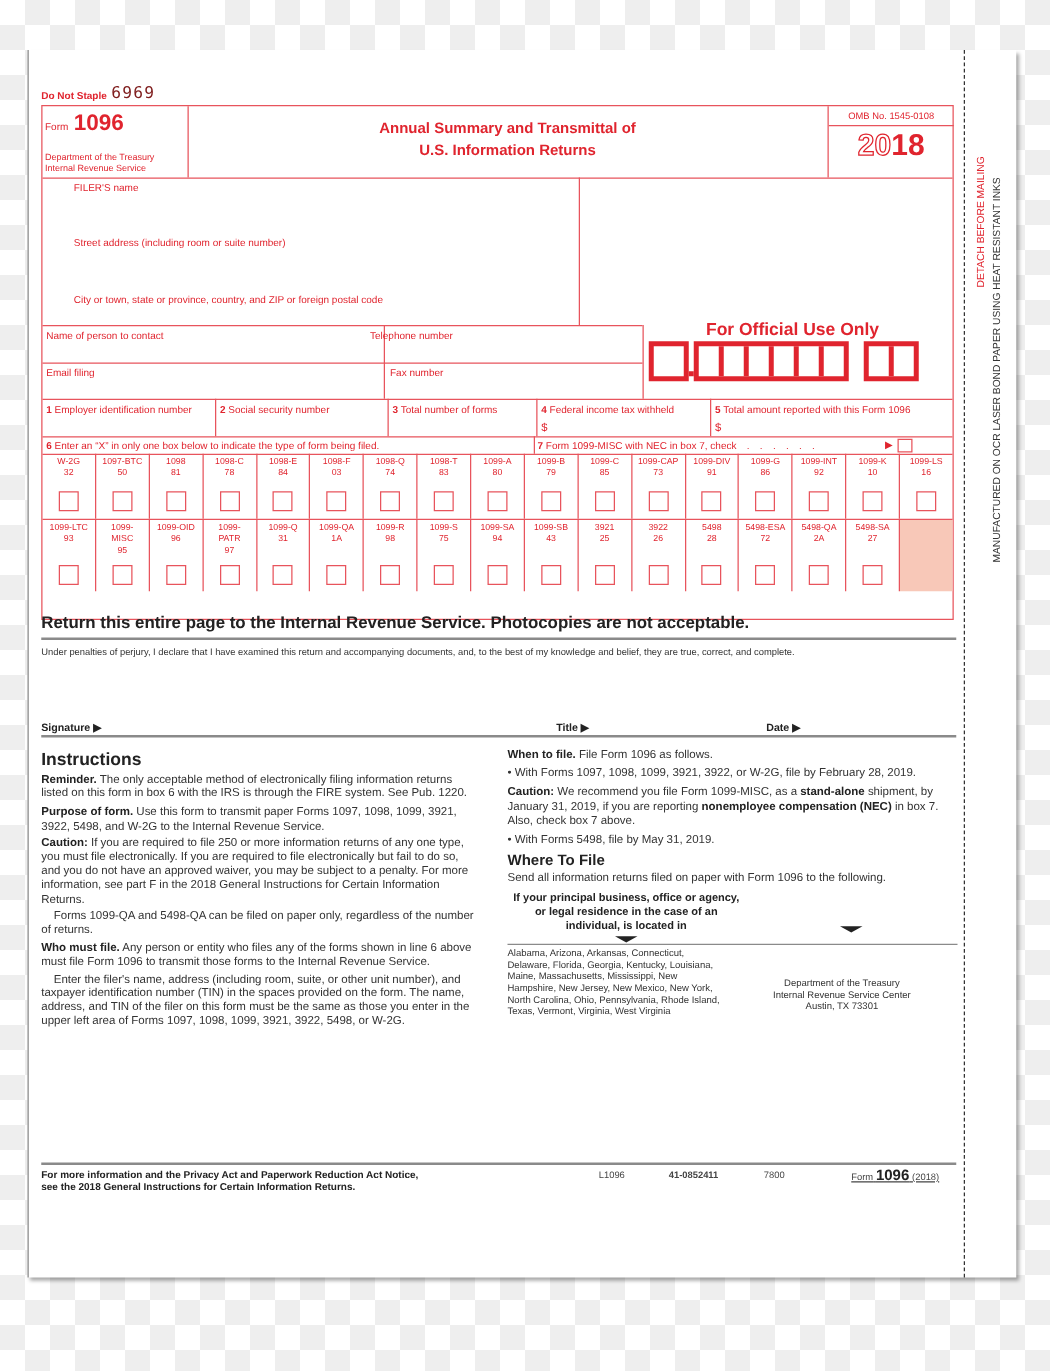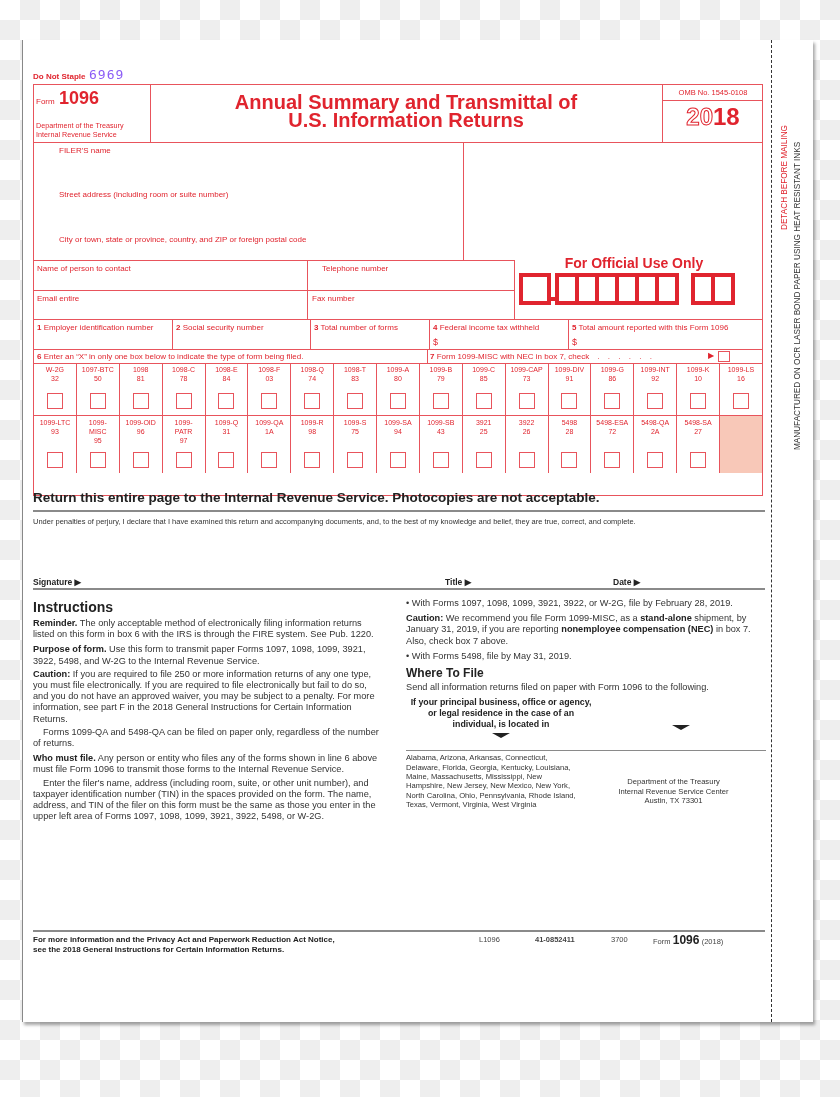--- a/index.html
+++ b/index.html
@@ -15,29 +15,29 @@
   }
   .paper {
     position: absolute; left: 22px; top: 40px; width: 790px; height: 982px;
     background: #ffffff; border-left: 1px solid #888;
     box-shadow: 2px 3px 3px rgba(0,0,0,0.35);
   }
   .abs { position: absolute; }
 
   
   .dns { left: 10px; top: 32px; font-size: 8px; font-weight: bold; color: #e0242e; }
-  .num6969 { left: 66px; top: 27px; font-size: 13px; font-family: "DejaVu Sans Mono", monospace; color: #8b5cf6; letter-spacing: 1px; }
+  .num6969 { left: 66px; top: 27px; font-size: 13px; font-family: "DejaVu Sans Mono", monospace; color: #7f1d1d; letter-spacing: 1px; }
 
   
   .form-frame { left: 10px; top: 44px; width: 728px; height: 410px; border: 1px solid #e8545c; }
   .hdr-left { left: 0; top: 0; width: 116px; height: 57px; border-right: 1px solid #e8545c; }
   .formlbl { left: 2px; top: 12px; font-size: 8px; color: #e0242e; }
   .form1096 { left: 25px; top: 3px; font-size: 18px; font-weight: bold; color: #e0242e; }
   .dept { left: 2px; top: 36px; font-size: 7.2px; color: #e0242e; line-height: 9px; }
-  .title { left: 116px; top: 8px; width: 512px; text-align: center; font-size: 20px; font-weight: bold; color: #e0242e; line-height: 18px; }
+  .title { left: 116px; top: 8px; width: 512px; text-align: center; font-size: 12px; font-weight: bold; color: #e0242e; line-height: 18px; }
   .hdr-right { left: 628px; top: 0; width: 100px; height: 57px; border-left: 1px solid #e8545c; }
   .omb { left: 0; top: 0; width: 100px; height: 15px; border-bottom: 1px solid #e8545c; font-size: 7.5px; color: #e0242e; text-align: center; line-height: 15px; }
   .year { left: 0; top: 18px; width: 100px; text-align: center; font-size: 24px; font-weight: bold; color: #e0242e; }
   .year .hollow { color: #fff; -webkit-text-stroke: 1px #e0242e; }
 
   .hline { height: 0; border-top: 1px solid #e8545c; }
   .vline { width: 0; border-left: 1px solid #e8545c; }
   .lbl { font-size: 8px; color: #e0242e; white-space: nowrap; }
   .lbl b { font-weight: bold; }
 
@@ -111,24 +111,24 @@
     <span class="abs lbl" style="left:25px;top:105px;">Street address (including room or suite number)</span>
     <div class="abs" style="left:2px;top:116px;width:424px;height:30px;"></div>
     <span class="abs lbl" style="left:25px;top:150px;">City or town, state or province, country, and ZIP or foreign postal code</span>
     <div class="abs" style="left:2px;top:160px;width:424px;height:14px;"></div>
     <div class="abs hline" style="left:0;top:175px;width:480px;"></div>
 
     <div class="abs vline" style="left:273px;top:175px;height:59px;"></div>
     <div class="abs vline" style="left:480px;top:175px;height:59px;"></div>
     <span class="abs lbl" style="left:3px;top:179px;">Name of person to contact</span>
     <div class="abs" style="left:2px;top:190px;width:268px;height:14px;"></div>
-    <span class="abs lbl" style="left:288px;top:179px;">Telephone number</span>
+    <span class="abs lbl" style="left:262px;top:179px;">Telephone number</span>
     <div class="abs" style="left:276px;top:190px;width:202px;height:14px;"></div>
     <div class="abs hline" style="left:0;top:205px;width:480px;"></div>
-    <span class="abs lbl" style="left:3px;top:209px;">Email entire</span>
+    <span class="abs lbl" style="left:3px;top:209px;">Email filing</span>
     <div class="abs" style="left:2px;top:220px;width:268px;height:13px;"></div>
     <span class="abs lbl" style="left:278px;top:209px;">Fax number</span>
     <div class="abs" style="left:276px;top:220px;width:202px;height:13px;"></div>
 
     <span class="abs fou">For Official Use Only</span>
     <div class="abs fou-boxes">
       <div class="fou-group" style="width:24px;">
         <div class="fou-cell"></div>
       </div>
       <div style="width:4px;height:4px;background:#e0242e;margin-top:24px;"></div>
@@ -370,52 +370,53 @@
   <div class="abs col" style="left:10px;top:578px;width:350px;">
     <p><b>Reminder.</b><span> The only acceptable method of electronically filing information returns listed on this form in box 6 with the IRS is through the FIRE system. See Pub. 1220.</span></p>
     <p style="margin-bottom:2px;"><b>Purpose of form.</b><span> Use this form to transmit paper Forms 1097, 1098, 1099, 3921, 3922, 5498, and W-2G to the Internal Revenue Service.</span></p>
     <p style="margin-bottom:2px;"><b>Caution:</b><span> If you are required to file 250 or more information returns of any one type, you must file electronically. If you are required to file electronically but fail to do so, and you do not have an approved waiver, you may be subject to a penalty. For more information, see part F in the 2018 General Instructions for Certain Information Returns.</span></p>
     <p class="indent">Forms 1099-QA and 5498-QA can be filed on paper only, regardless of the number of returns.</p>
     <p style="margin-bottom:2px;"><b>Who must file.</b><span> Any person or entity who files any of the forms shown in line 6 above must file Form 1096 to transmit those forms to the Internal Revenue Service.</span></p>
     <p class="indent">Enter  the filer's name, address (including room, suite, or other unit number), and taxpayer identification number (TIN) in the spaces provided on the form. The name, address, and TIN of the filer on this form must be the same as those you enter in the upper left area of Forms 1097, 1098, 1099, 3921, 3922, 5498, or W-2G.</p>
   </div>
 
   <div class="abs col" style="left:383px;top:558px;width:360px;">
+    <p><b>When to file.</b><span> File Form 1096 as follows.</span></p>
     <p>• With Forms 1097, 1098, 1099, 3921, 3922, or W-2G, file by February 28, 2019.</p>
     <p><b>Caution:</b><span> We recommend you file Form 1099-MISC, as a </span><b>stand-alone</b><span> shipment, by January 31, 2019, if you are reporting </span><b>nonemployee compensation (NEC)</b><span> in box 7. Also, check box 7 above.</span></p>
     <p>• With Forms 5498, file by May 31, 2019.</p>
     <div class="wtf">Where To File</div>
     <p>Send all information returns filed on paper with Form 1096 to the following.</p>
     <div class="addr-hdr">
       <div style="width:190px;">
         <div>If your principal business, office or agency, or legal residence in the case of an individual, is located in</div>
         <div class="tri"></div>
       </div>
       <div style="width:170px;padding-top:12px;">
         <div class="tri" style="margin-top:16px;"></div>
       </div>
     </div>
-    <div style="border-top:1.5px solid #8a8a8a;margin-top:12px;display:flex;padding-top:2px;">
+    <div style="border-top:1.5px solid #8a8a8a;margin-top:1px;display:flex;padding-top:2px;">
       <div class="states" style="width:175px;">Alabama, Arizona, Arkansas, Connecticut, Delaware, Florida, Georgia, Kentucky, Louisiana, Maine, Massachusetts, Mississippi, New Hampshire, New Jersey, New Mexico, New York, North Carolina, Ohio, Pennsylvania, Rhode Island, Texas, Vermont, Virginia, West Virginia</div>
       <div class="austin" style="width:185px;padding-top:24px;">
         <div>Department of the Treasury</div>
         <div>Internal Revenue Service Center</div>
         <div>Austin, TX 73301</div>
       </div>
     </div>
   </div>
 
   <div class="abs grayline" style="left:10px;top:890px;width:732px;"></div>
   <div class="abs foot">
     <div class="foot-l">
       <div>For more information and the Privacy Act and Paperwork Reduction Act Notice,</div>
       <div>see the 2018 General Instructions for Certain Information Returns.</div>
     </div>
     <span class="abs" style="left:446px;top:0;font-size:7.5px;color:#444;">L1096</span>
     <span class="abs" style="left:502px;top:0;font-size:7.5px;color:#444;font-weight:bold;">41-0852411</span>
-    <span class="abs" style="left:578px;top:0;font-size:7.5px;color:#444;">3700</span>
-    <span class="abs" style="left:620px;top:-2px;white-space:nowrap;color:#444;"><span style="font-size:7.5px;">Form</span> <b style="font-size:12px;color:#222;">1096</b> <span style="font-size:7.5px;">(2018)</span></span>
+    <span class="abs" style="left:578px;top:0;font-size:7.5px;color:#444;">7800</span>
+    <span class="abs" style="left:648px;top:-2px;white-space:nowrap;color:#444;text-decoration:underline;"><span style="font-size:7.5px;">Form</span> <b style="font-size:12px;color:#222;">1096</b> <span style="font-size:7.5px;">(2018)</span></span>
   </div>
 
   <div class="detach"></div>
   <span class="side-red">DETACH BEFORE MAILING</span>
   <span class="side-black">MANUFACTURED ON OCR LASER BOND PAPER USING HEAT RESISTANT INKS</span>
 </div>
 
 </body></html>

